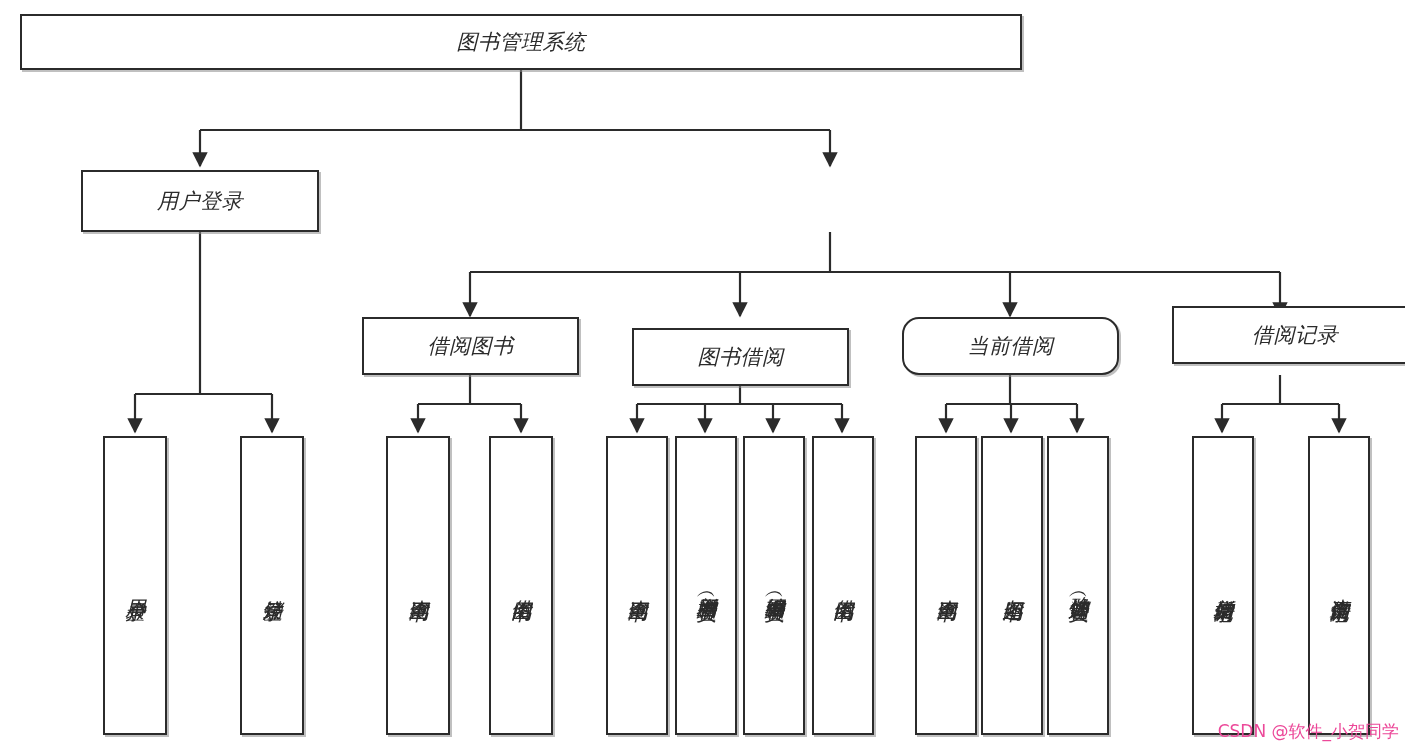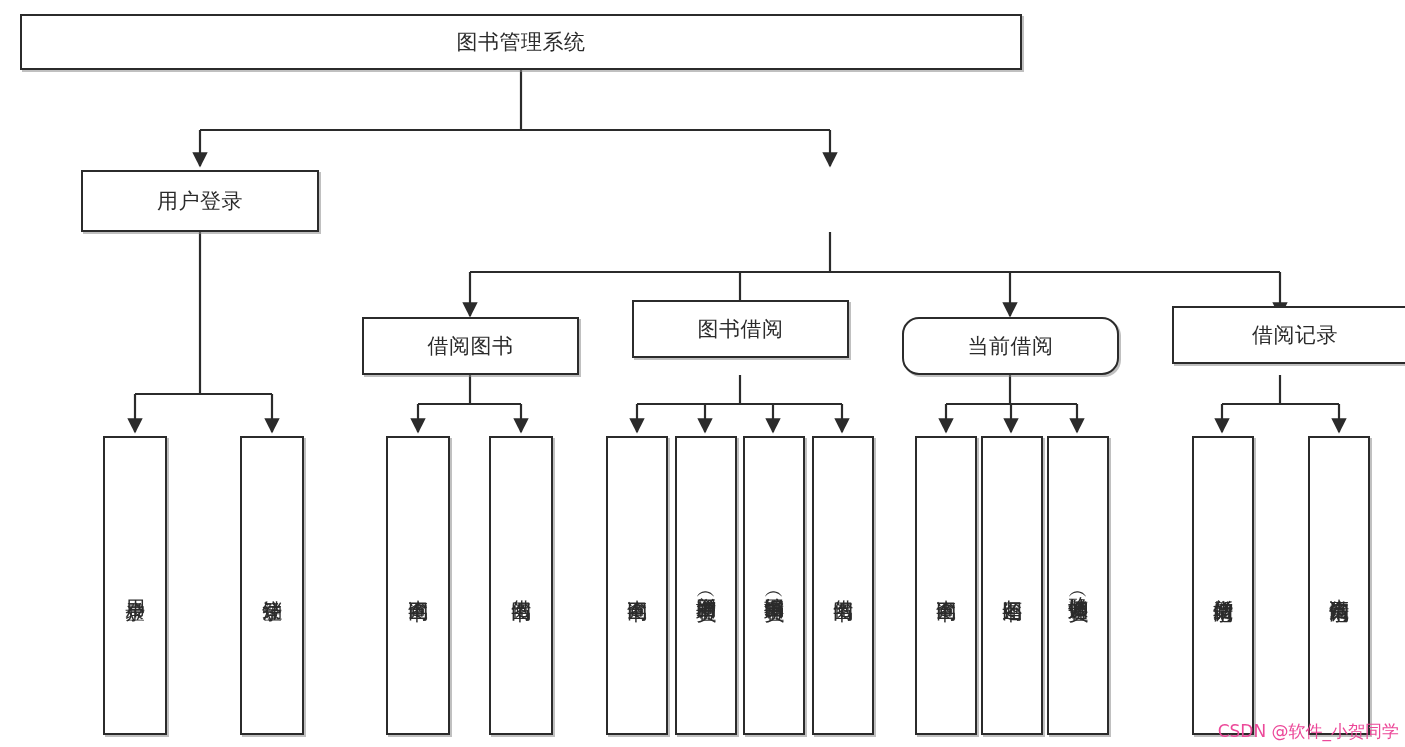--- a/index.html
+++ b/index.html
@@ -33,20 +33,21 @@
     display: flex;
     align-items: center;
     justify-content: center;
     color: #2b2b2b;
   }
   .node-label {
     font-size: 21px;
     line-height: 1.15;
     letter-spacing: 0.5px;
     white-space: nowrap;
+    font-style: italic;
   }
   .node.vertical .node-label {
     writing-mode: vertical-rl;
     text-orientation: upright;
     font-size: 20px;
     line-height: 1.18;
     letter-spacing: 1px;
     white-space: normal;
     max-height: 100%;
   }
@@ -119,21 +120,21 @@
     <span class="node-label">图书管理系统</span>
   </div>
 
   <div class="node" style="left:81px; top:170px; width:238px; height:62px;">
     <span class="node-label">用户登录</span>
   </div>
 
   <div class="node" style="left:362px; top:317px; width:217px; height:58px;">
     <span class="node-label">借阅图书</span>
   </div>
-  <div class="node" style="left:632px; top:300px; width:217px; height:58px;">
+  <div class="node" style="left:632px; top:328px; width:217px; height:58px;">
     <span class="node-label">图书借阅</span>
   </div>
   <div class="node" style="left:902px; top:317px; width:217px; height:58px;border-radius:17px;">
     <span class="node-label">当前借阅</span>
   </div>
   <div class="node" style="left:1172px; top:306px; width:246px; height:58px;">
     <span class="node-label">借阅记录</span>
   </div>
 
   <div class="node vertical" style="left:103px; top:436px; width:64px; height:299px;">

